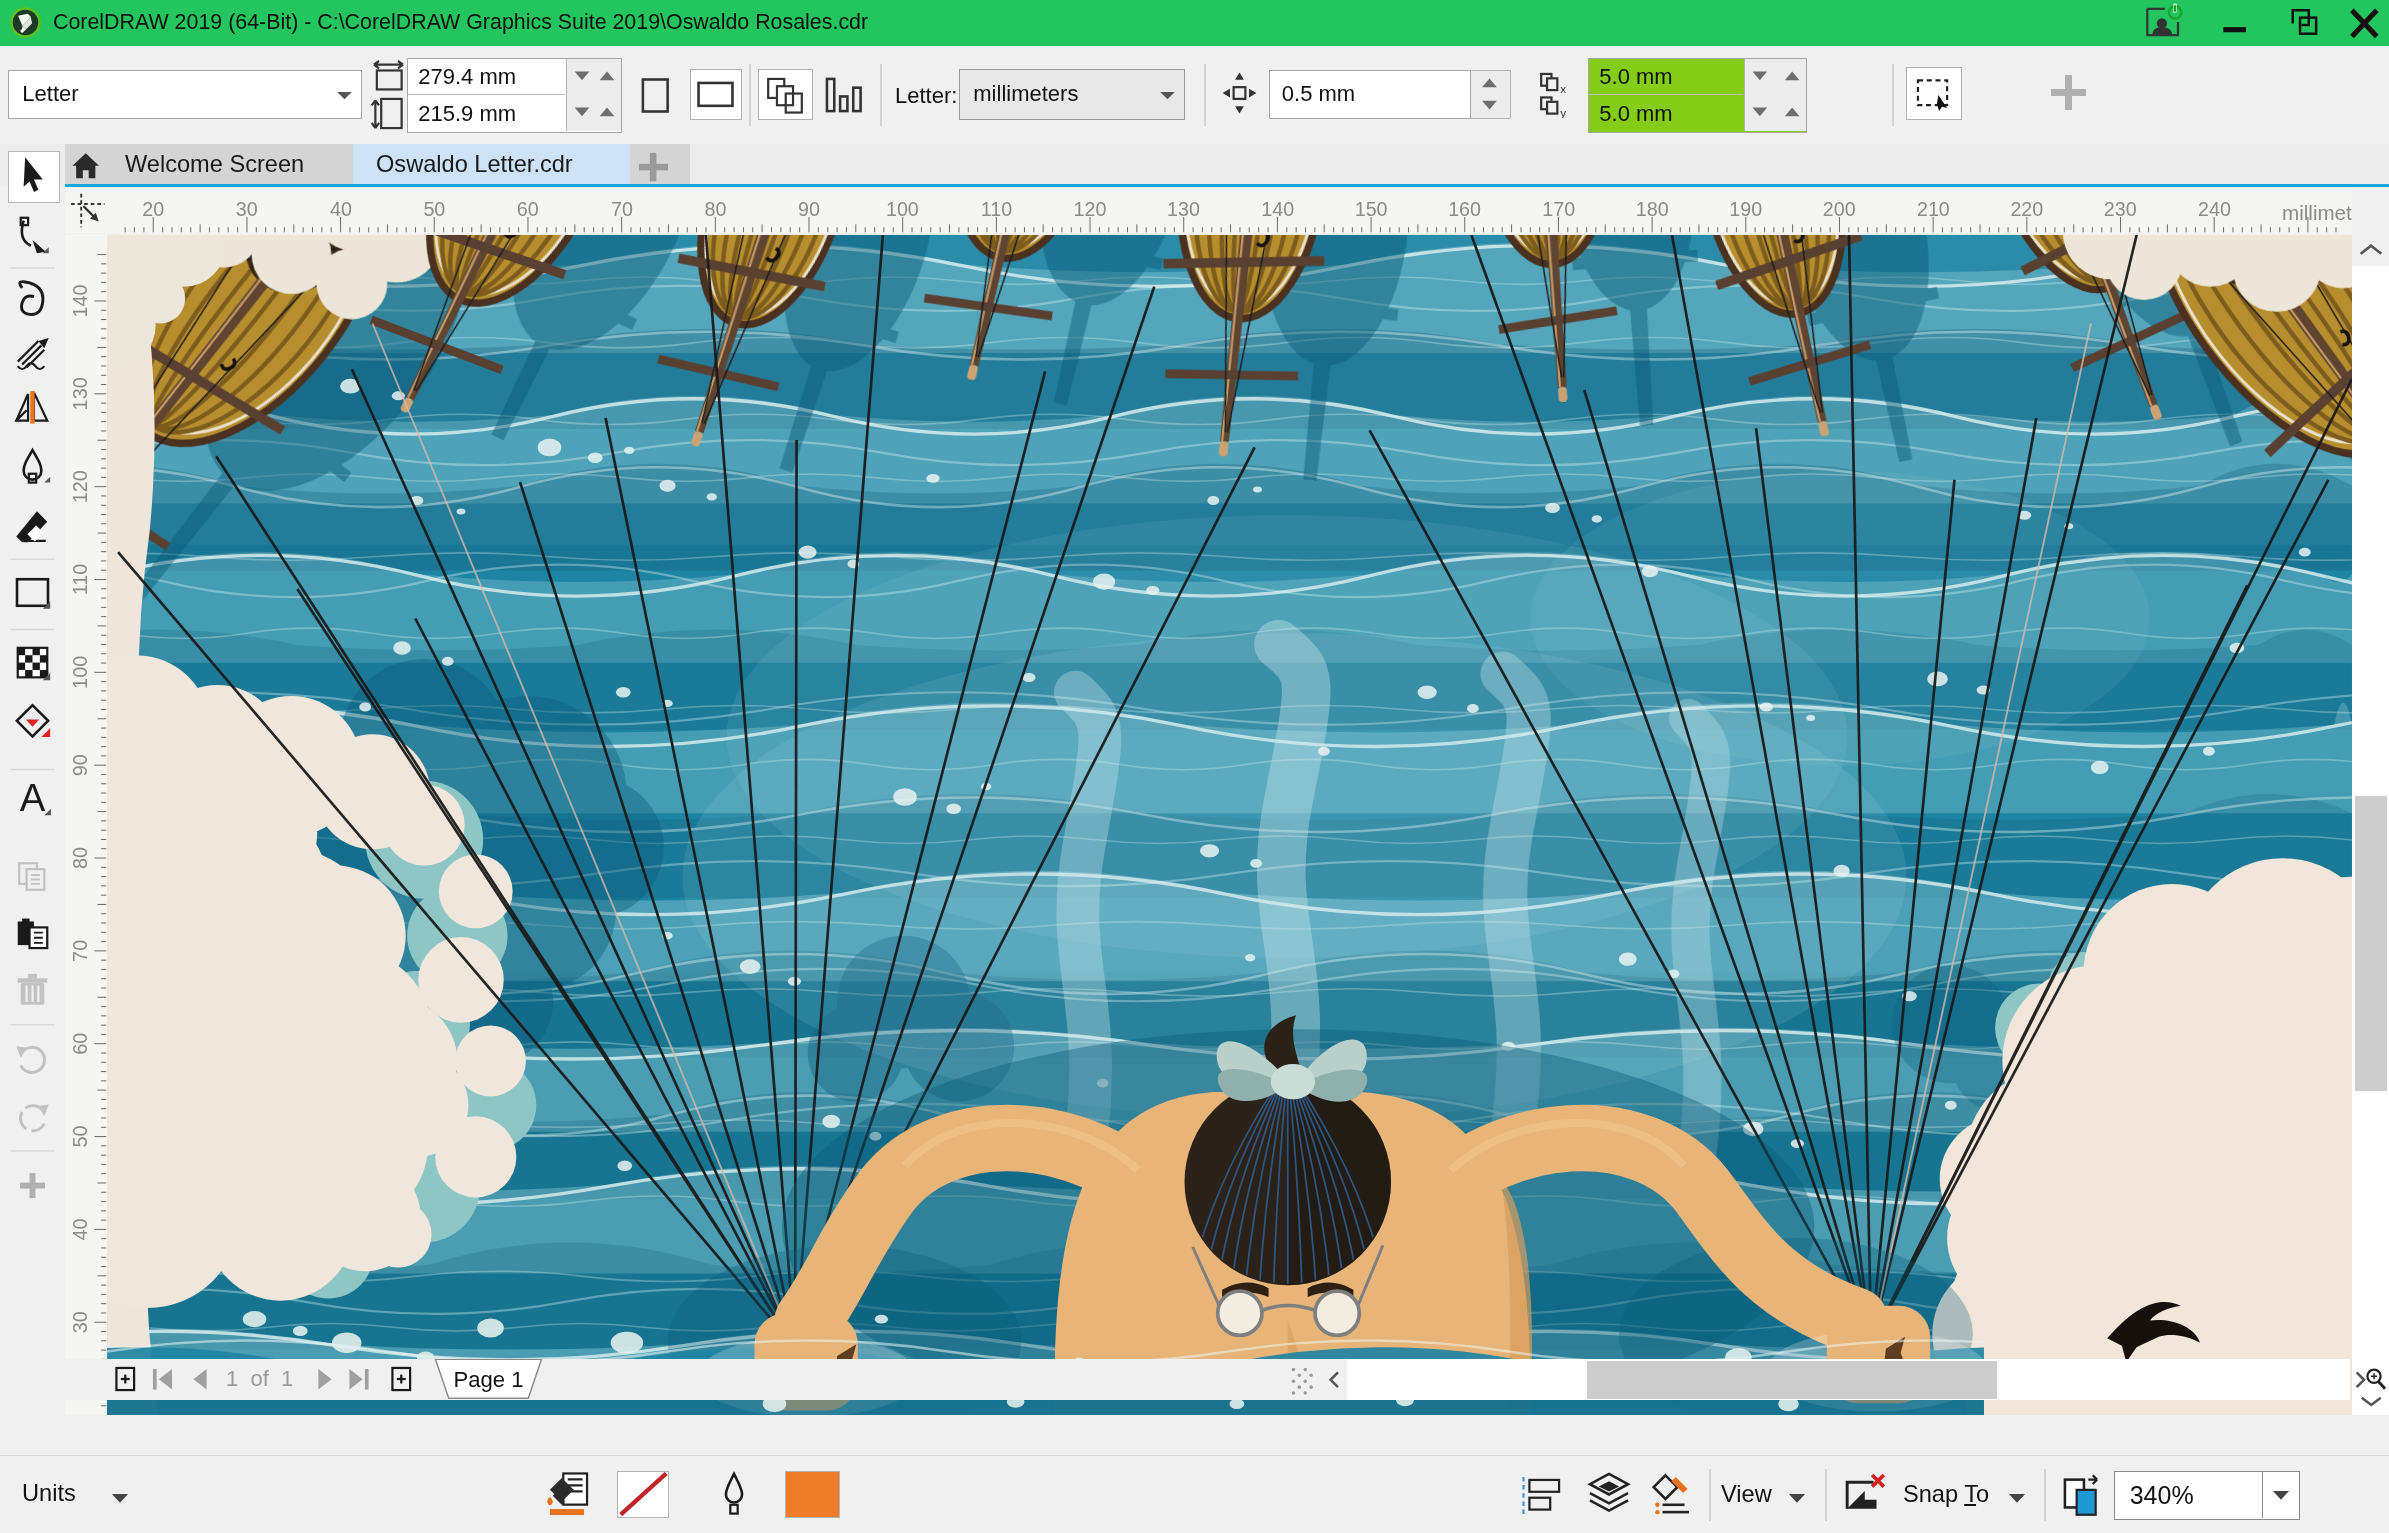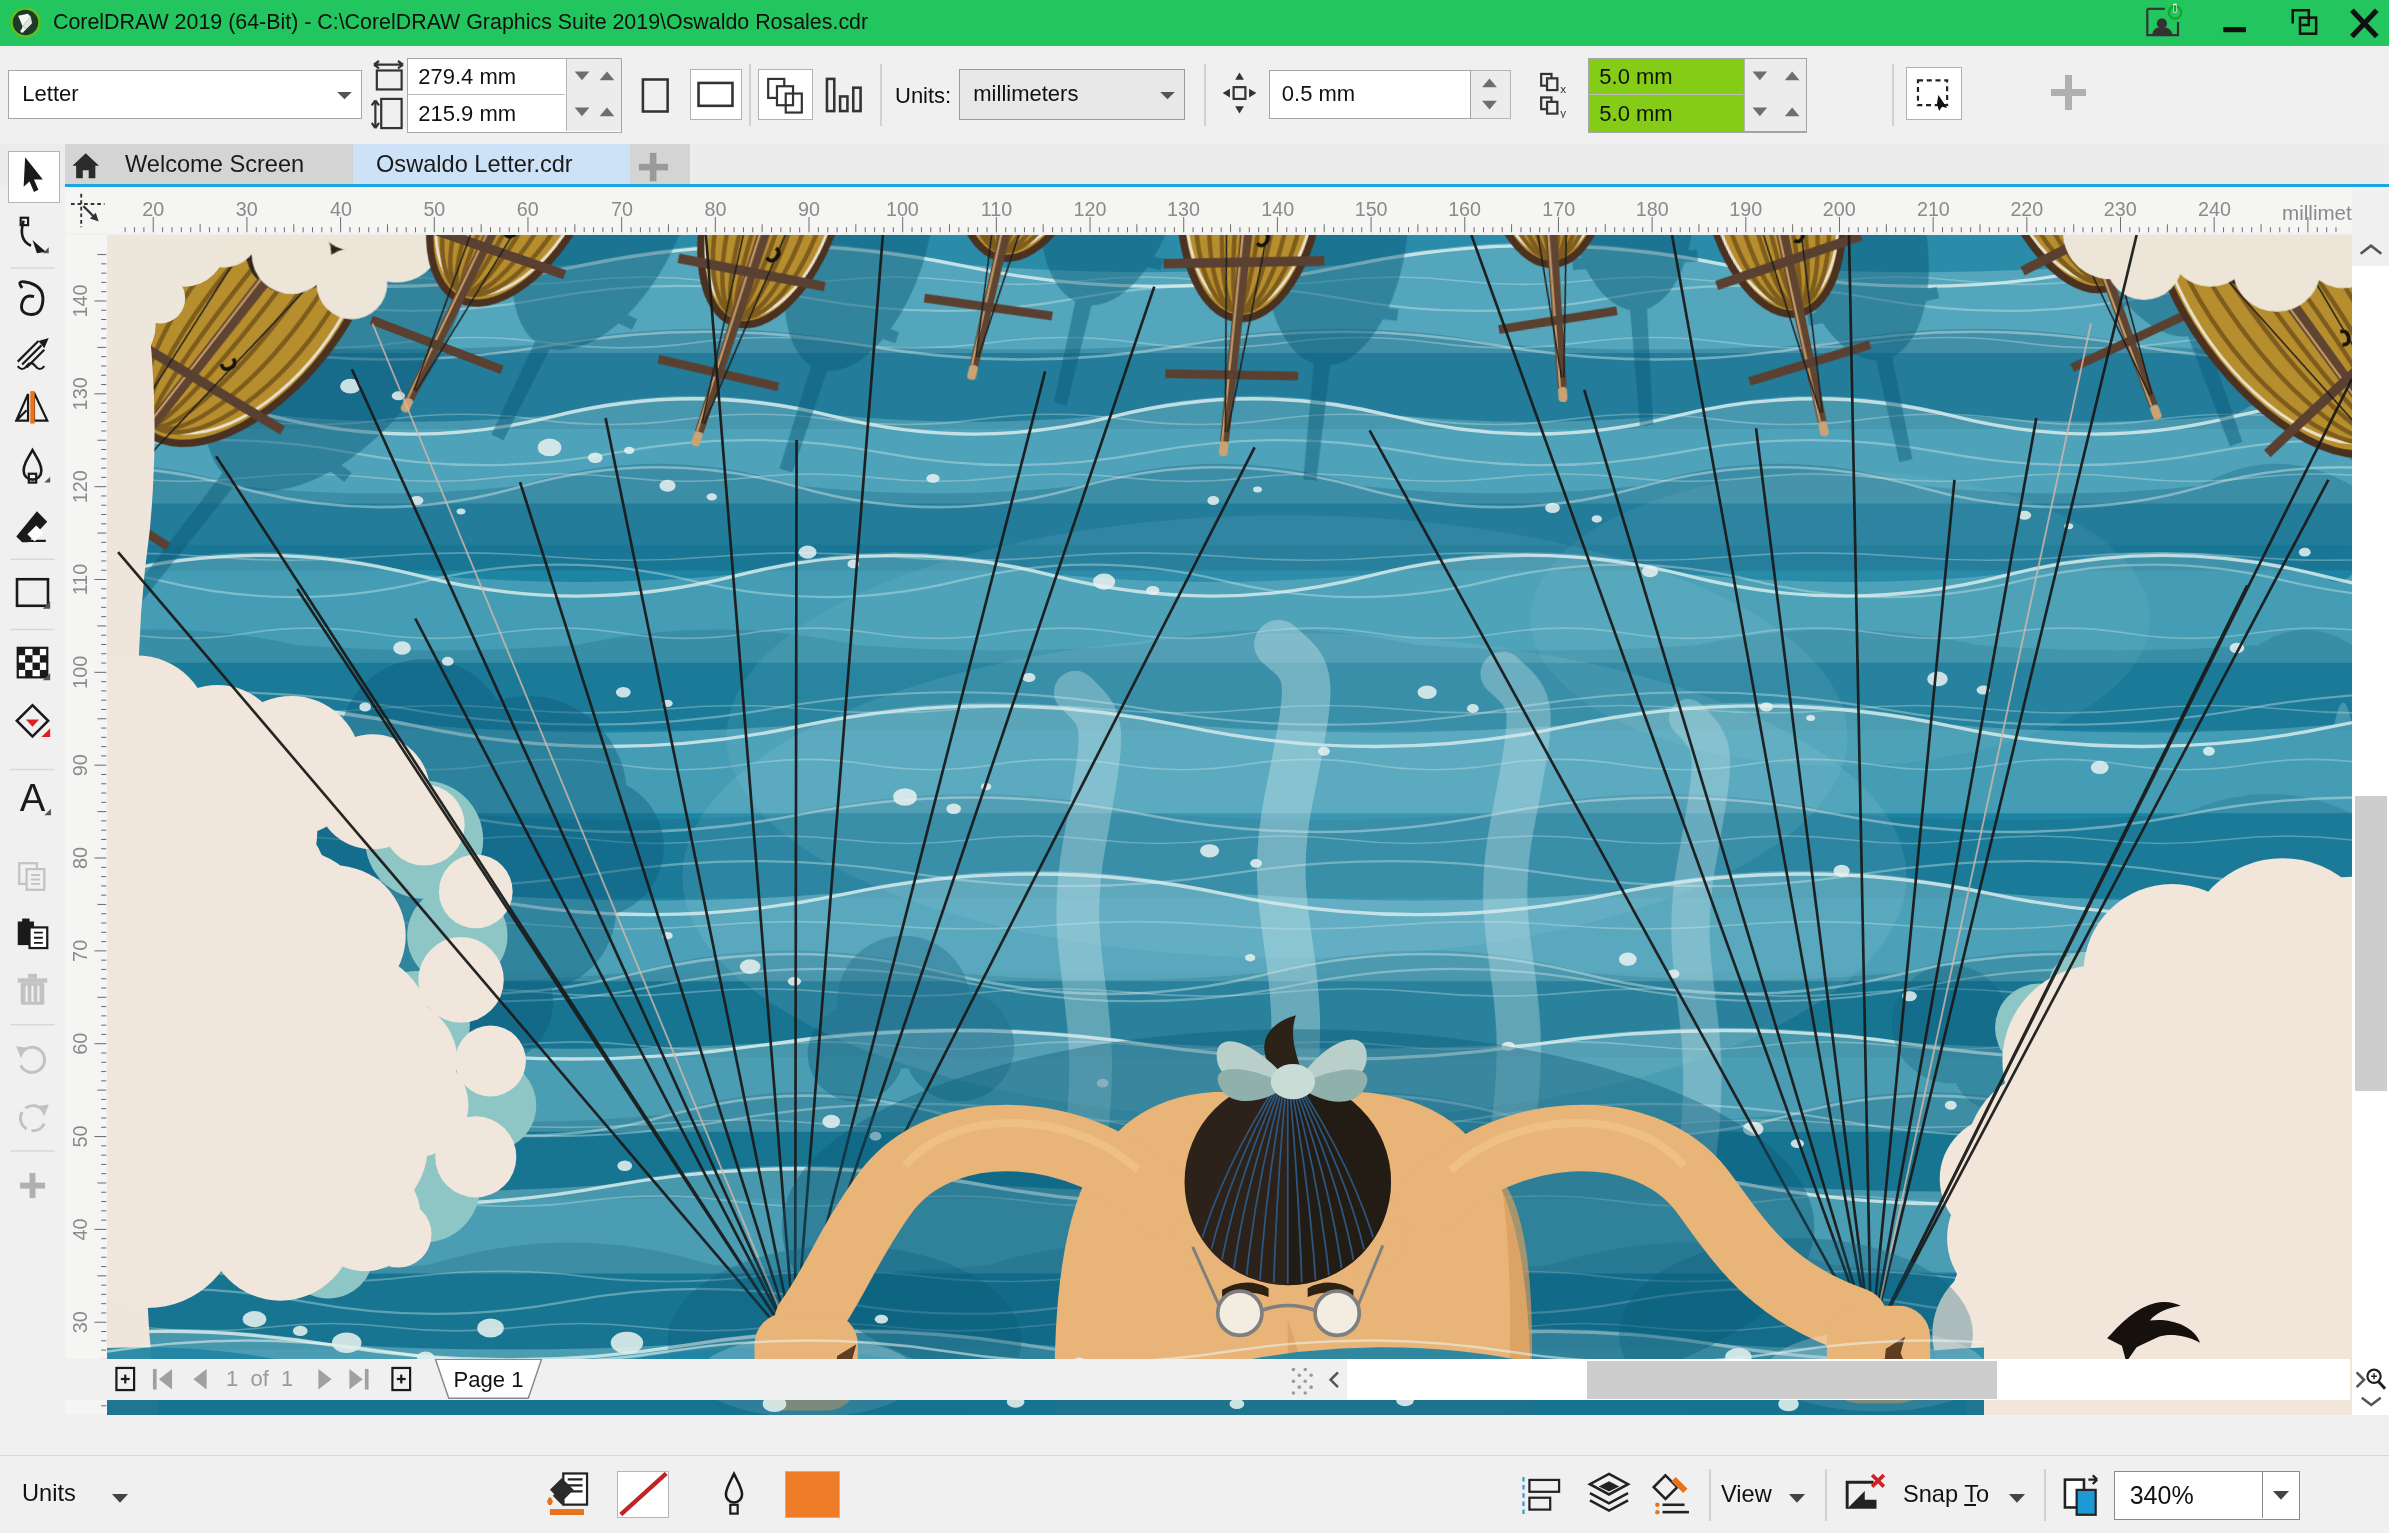--- a/index.html
+++ b/index.html
@@ -74,21 +74,21 @@
       </g>
     </svg>
 <svg class="abs" style="left:824px;top:29.5px" width="41" height="38" viewBox="0 0 56 52">
       <g fill="none" stroke="#333" stroke-width="3.5">
         <rect x="4" y="4" width="10" height="44"></rect>
         <rect x="22" y="28" width="10" height="20"></rect>
         <rect x="40" y="16" width="10" height="32"></rect>
       </g>
     </svg>
 <div class="abs" style="left:880px;top:17.7px;width:1.5px;height:62px;background:#d2d2d2"></div>
-<div class="abs" style="left:895px;top:37px;font-size:22px;color:#111">Units:</div>
+<div class="abs" style="left:895px;top:37px;font-size:22px;color:#111">Letter:</div>
 <div class="abs" style="left:959px;top:23px;width:226px;height:51px;background:#e8e8e8;border:1.5px solid #999999;font-size:22px;color:#111;line-height:48px;padding-left:13.3px">millimeters<svg class="abs" style="right:7.4px;top:19px" width="19" height="11.8" viewBox="0 0 26 16">
         <polygon points="3,4 23,4 13,14" fill="#555"></polygon>
       </svg></div>
 <div class="abs" style="left:1204px;top:17.7px;width:1.5px;height:62px;background:#d2d2d2"></div>
 <svg class="abs" style="left:1221px;top:25px" width="37" height="47" viewBox="0 0 50 64">
       <rect x="17" y="22" width="16" height="16" fill="none" stroke="#333" stroke-width="3"></rect>
       <polygon points="25,2 31,12 19,12" fill="#333"></polygon>
       <polygon points="25,58 31,48 19,48" fill="#333"></polygon>
       <polygon points="2,30 12,24 12,36" fill="#333"></polygon>
       <polygon points="48,30 38,24 38,36" fill="#333"></polygon>

